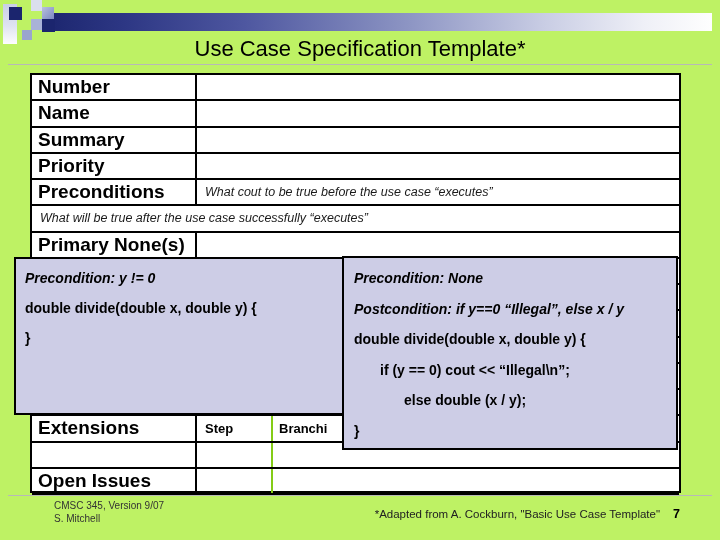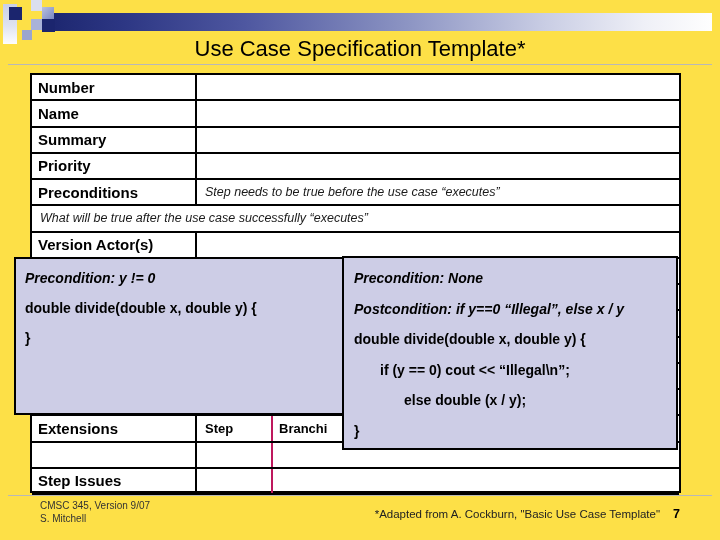--- a/index.html
+++ b/index.html
@@ -1,17 +1,17 @@
 <!DOCTYPE html>
 <html><head>
 <meta charset="utf-8">
 <style>
   *{margin:0;padding:0;box-sizing:border-box}
   html,body{width:720px;height:540px;background:#fff;overflow:hidden}
-  .slide{position:relative;width:720px;height:540px;background:#fde047;font-family:"Liberation Sans",sans-serif;color:#000}
+  .slide{position:relative;width:720px;height:540px;background:#bef264;font-family:"Liberation Sans",sans-serif;color:#000}
 
   
   .bar{position:absolute;left:44px;top:13px;width:668px;height:18px;
        background:linear-gradient(90deg,#1b256e 0%,#2d3784 12%,#4e57a0 30%,#8e96c4 55%,#c9cde4 75%,#eff0f7 90%,#fefefe 100%)}
   .strip{position:absolute;left:3px;top:4px;width:14px;height:40px;
        background:linear-gradient(180deg,#c9cfe7 0%,#dfe3f1 55%,#fdfdfe 100%)}
   .sq{position:absolute}
   .sq1{left:9px;top:7px;width:13px;height:13px;background:#1b256e}
   .sq2{left:31px;top:0;width:11px;height:11px;background:#dbdfee}
   .sq3{left:42px;top:7px;width:12px;height:12px;background:linear-gradient(135deg,#b9c0de,#7a88c2)}
@@ -23,41 +23,41 @@
   .rule{position:absolute;left:8px;width:704px;height:1px;background:#b8b8b8}
   .rule.top{top:64px}
   .rule.bottom{top:495px}
 
   
   .uc-table{position:absolute;left:30px;top:73px;width:651px;height:420px;border:2px solid #000;
             background:#fff;z-index:1;display:flex;flex-direction:column}
   .trow{display:flex;border-bottom:2px solid #000;height:26.25px;flex:none}
   .trow:last-child{border-bottom:none}
   .c{display:flex;align-items:center;overflow:hidden;white-space:nowrap}
-  .c1{width:165px;border-right:2px solid #000;padding-left:6px;font-weight:bold;font-size:15px}
-  .c2s{width:76px;border-right:2px solid #be185d;padding-left:8px;font-weight:bold;font-size:13px}
+  .c1{width:165px;border-right:2px solid #000;padding-left:6px;font-weight:bold;font-size:19px}
+  .c2s{width:76px;border-right:2px solid #84cc16;padding-left:8px;font-weight:bold;font-size:13px}
   .c3{flex:1;padding-left:6px;font-weight:bold;font-size:13px}
   .cfull{flex:1}
   .val{font-style:italic;font-size:12.5px;font-weight:400;color:#1a1a1a;padding-left:8px}
   .frag-on{position:absolute;left:289px;top:241px;font-weight:bold;font-size:18px;z-index:2}
 
   
   .overlay{position:absolute;background:#cdcde6;border:2px solid #000;z-index:5;
            font-size:14px;font-weight:bold}
   .ov-left{left:14px;top:257px;width:355px;height:158px;padding:5px 2px 0 9px}
   .ov-right{left:342px;top:256px;width:336px;height:194px;padding:5px 2px 0 10px}
   .oline{white-space:nowrap}
   .ov-left .oline{height:29.8px;line-height:29.8px}
   .ov-right .oline{height:30.6px;line-height:30.6px}
   .it{font-style:italic}
   .ind1{padding-left:26px}
   .ind2{padding-left:50px}
 
   
-  .footer-left{position:absolute;left:40px;top:500px;font-size:10px;line-height:1.25;color:#333}
+  .footer-left{position:absolute;left:54px;top:500px;font-size:10px;line-height:1.25;color:#333}
   .footer-right{position:absolute;right:40px;top:507px;display:flex;align-items:baseline;gap:13px}
   .credit{font-size:11.5px;color:#222}
   .pagenum{font-size:12.5px;font-weight:bold}
 </style>
 </head>
 <body>
 
 <div class="slide">
 
   <div class="strip"></div>
@@ -84,27 +84,27 @@
     <div class="trow">
       <div class="c c1">Summary</div>
       <div class="c cfull"></div>
     </div>
     <div class="trow">
       <div class="c c1">Priority</div>
       <div class="c cfull"></div>
     </div>
     <div class="trow">
       <div class="c c1">Preconditions</div>
-      <div class="c cfull val">Step needs to be true before the use case “executes”</div>
+      <div class="c cfull val">What cout to be true before the use case “executes”</div>
     </div>
     <div class="trow">
       <div class="c cfull val">What will be true after the use case successfully “executes”</div>
     </div>
     <div class="trow">
-      <div class="c c1">Version Actor(s)</div>
+      <div class="c c1">Primary None(s)</div>
       <div class="c cfull"></div>
     </div>
     <div class="trow">
         <div class="c cfull"></div>
       </div>
     <div class="trow">
         <div class="c cfull"></div>
       </div>
     <div class="trow">
         <div class="c cfull"></div>
@@ -122,21 +122,21 @@
       <div class="c c1">Extensions</div>
       <div class="c c2s">Step</div>
       <div class="c c3">Branchi</div>
     </div>
     <div class="trow">
       <div class="c c1"></div>
       <div class="c c2s"></div>
       <div class="c c3"></div>
     </div>
     <div class="trow">
-      <div class="c c1">Step Issues</div>
+      <div class="c c1">Open Issues</div>
       <div class="c c2s"></div>
       <div class="c c3"></div>
     </div>
     <span class="frag-on">on</span>
   </div>
 
   <div class="overlay ov-left">
     <div class="oline it">Precondition: y != 0</div>
     <div class="oline">double divide(double x, double y) {</div>
     <div class="oline">}</div>

